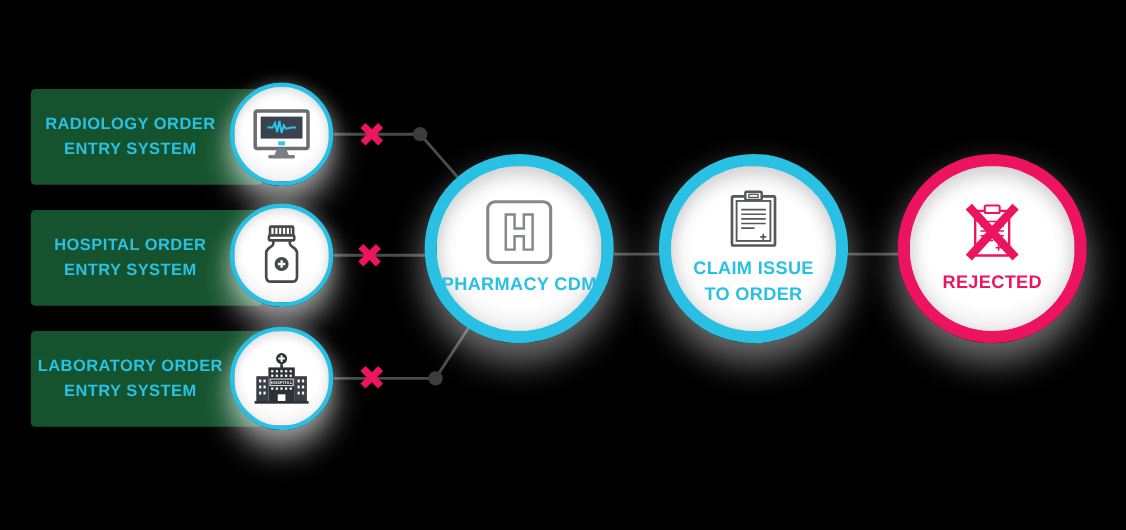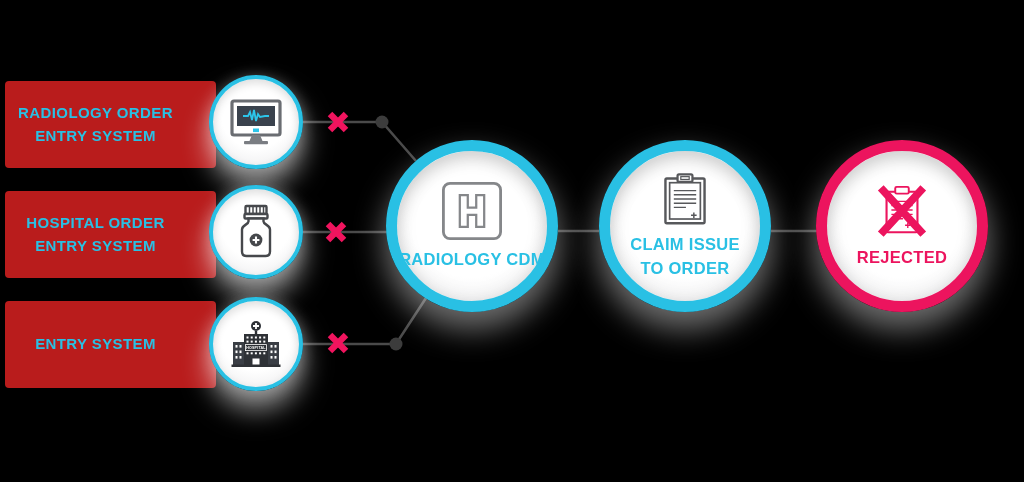--- a/index.html
+++ b/index.html
@@ -6,22 +6,22 @@
   .canvas{
     position:relative;width:1024px;height:482px;background:#000000;
     font-family:"Liberation Sans",sans-serif;overflow:hidden;
   }
   
   .lines-layer{position:absolute;left:0;top:0;width:1024px;height:482px;z-index:1;}
   .xmark-layer{position:absolute;z-index:4;pointer-events:none;}
 
   
   .source-box{
-    position:absolute;left:5px;width:211px;height:87px;
-    background:#b91c1c;border-radius:4px;z-index:2;
+    position:absolute;left:28px;width:211px;height:87px;
+    background:#14532d;border-radius:4px;z-index:2;
     display:flex;align-items:center;justify-content:center;
     box-sizing:border-box;padding-right:36px;padding-left:6px;
   }
   .source-label{
     color:#29C0E4;font-weight:bold;font-size:15px;line-height:1.5;
     letter-spacing:.4px;text-align:center;
   }
   .source-label span{display:block;}
 
   
@@ -86,20 +86,21 @@
     </div>
   </div>
   <div class="source-box" style="top:191px">
     <div class="source-label">
       <span>HOSPITAL ORDER</span>
       <span>ENTRY SYSTEM</span>
     </div>
   </div>
   <div class="source-box" style="top:301px">
     <div class="source-label">
+      <span>LABORATORY ORDER</span>
       <span>ENTRY SYSTEM</span>
     </div>
   </div>
 
   <div class="small-circle" style="top:75px">
     <svg width="54" height="48" viewBox="0 0 54 48">
       <rect x="3" y="3" width="48" height="34" rx="2" fill="#ffffff" stroke="#6A6D72" stroke-width="3.2"></rect>
       <rect x="8" y="8" width="38" height="20" fill="#3A424D"></rect>
       <polyline points="14,18 19,18 21,14 23,22 25,12 27,23 29,16 31,19 36,18 40,18" stroke="#2CC5EA" stroke-width="1.8" fill="none"></polyline>
       <rect x="24" y="30.5" width="6" height="3.6" fill="#2CC5EA"></rect>
@@ -162,21 +163,21 @@
       <rect x="1.5" y="44.5" width="49" height="2.5" fill="#2E3136"></rect>
     </svg>
   </div>
 
   <div class="big-circle" style="left:386px">
     <svg width="62" height="60" viewBox="0 0 66 64">
       <rect x="2.5" y="2.5" width="61" height="59" rx="7" fill="#ffffff" stroke="#85878A" stroke-width="3"></rect>
       <path d="M20,15 h8.5 v13.5 h9 v-13.5 h8.5 v34 h-8.5 v-13 h-9 v13 h-8.5 z" fill="none" stroke="#85878A" stroke-width="2.4"></path>
     </svg>
     <div class="big-label">
-      <span>RADIOLOGY CDM</span>
+      <span>PHARMACY CDM</span>
     </div>
   </div>
 
   <div class="big-circle" style="left:599px">
     <svg width="46" height="54" viewBox="0 0 48 58">
       <rect x="3" y="7" width="42" height="48" rx="1.5" fill="#ffffff" stroke="#57585B" stroke-width="2.6"></rect>
       <rect x="7.5" y="11.5" width="33" height="39" fill="#ffffff" stroke="#57585B" stroke-width="1.8"></rect>
       <rect x="16" y="2.5" width="16" height="8" rx="1.5" fill="#ffffff" stroke="#57585B" stroke-width="2.4"></rect>
       <rect x="19.5" y="5" width="9" height="3" fill="none" stroke="#57585B" stroke-width="1.3"></rect>
       <path d="M12,20 h24 M12,24.5 h24 M12,29 h24 M12,33.5 h24 M12,38 h13" stroke="#57585B" stroke-width="1.6" fill="none"></path>

